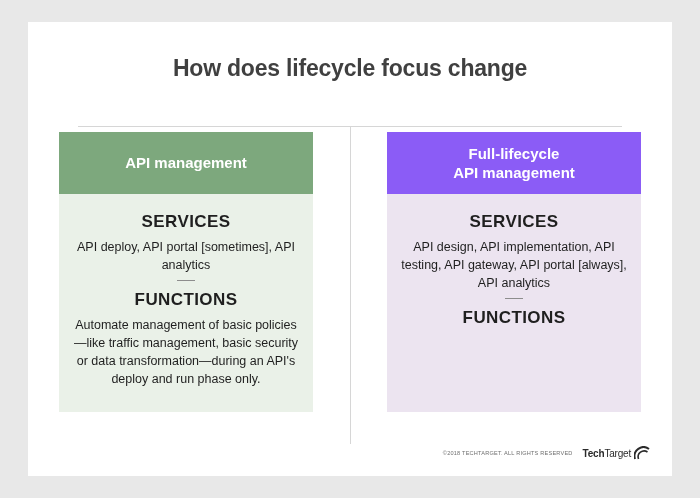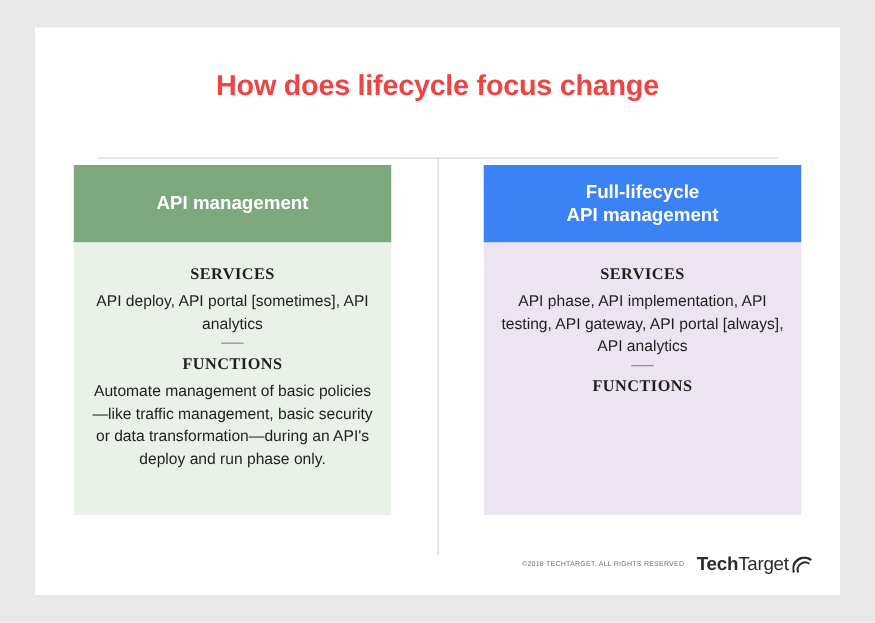--- a/index.html
+++ b/index.html
@@ -20,21 +20,21 @@
     width: 644px;
     height: 454px;
     background: #ffffff;
     box-sizing: border-box;
   }
   .title {
     text-align: center;
     padding-top: 32px;
     font-size: 23px;
     font-weight: bold;
-    color: #ef4444;
+    color: #404040;
     line-height: 1.28;
     letter-spacing: -0.2px;
   }
   .title .line {
     display: block;
   }
   .divider {
     position: absolute;
     left: 50px;
     top: 104px;
@@ -83,29 +83,28 @@
     min-height: 218px;
     padding: 16px 14px 18px;
     box-sizing: border-box;
     text-align: center;
     color: #1f1f1f;
     font-size: 12.5px;
     line-height: 1.45;
   }
   .col-left .card-head { background: #7da87d; }
   .col-left .card-body { background: #eaf1e8; }
-  .col-right .card-head { background: #3b82f6; }
+  .col-right .card-head { background: #8b5cf6; }
   .col-right .card-body { background: #ece4f0; }
 
   .sec-label {
     font-weight: bold;
-    font-size: 13px;
+    font-size: 17px;
     letter-spacing: 0.4px;
     margin-bottom: 3px;
-    font-family: Liberation Serif, serif;
   }
   .sec-text {
     margin: 0 0 4px 0;
   }
   .rule {
     width: 18px;
     height: 1px;
     background: #8d8d8d;
     margin: 6px auto 7px;
   }
@@ -121,21 +120,21 @@
     font-size: 5.6px;
     color: #6f6f6f;
     letter-spacing: 0.2px;
   }
   .logo {
     display: flex;
     align-items: center;
     gap: 3px;
   }
   .logo-text {
-    font-size: 15px;
+    font-size: 10px;
     color: #2b2b2b;
     font-weight: bold;
     letter-spacing: -0.2px;
   }
   .logo-text .light { font-weight: normal; }
   .logo-mark { display: block; }
 </style>
 </head>
 <body>
 
@@ -165,21 +164,21 @@
 
     <div class="col col-right">
       <div class="card-head">
         <span>
           <span class="hl">Full-lifecycle</span>
           <span class="hl">API management</span>
         </span>
       </div>
       <div class="card-body">
         <div class="sec-label">SERVICES</div>
-        <p class="sec-text">API phase, API implementation, API testing, API gateway, API portal [always], API analytics</p>
+        <p class="sec-text">API design, API implementation, API testing, API gateway, API portal [always], API analytics</p>
         <div class="rule"></div>
         <div class="sec-label">FUNCTIONS</div>
       </div>
     </div>
 
   </div>
 
   <div class="footer">
     <div class="copyright">©2018 TECHTARGET. ALL RIGHTS RESERVED</div>
     <div class="logo">

